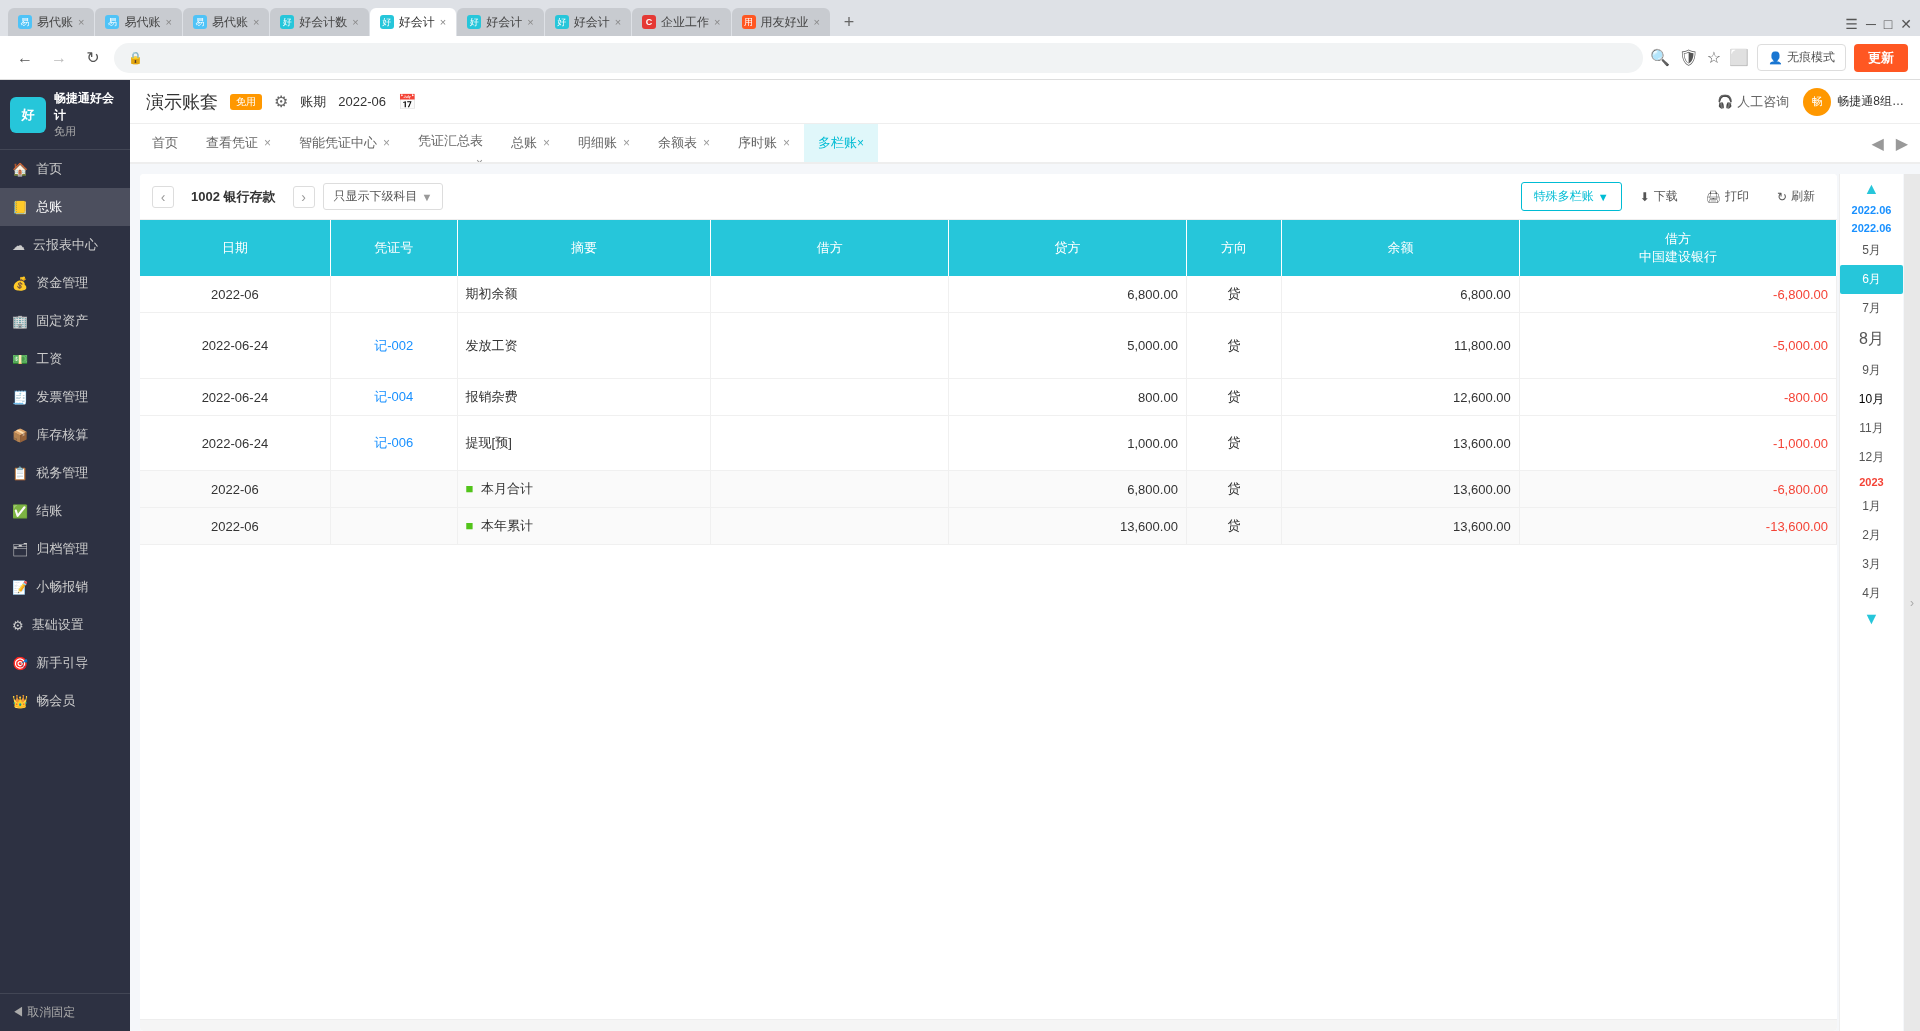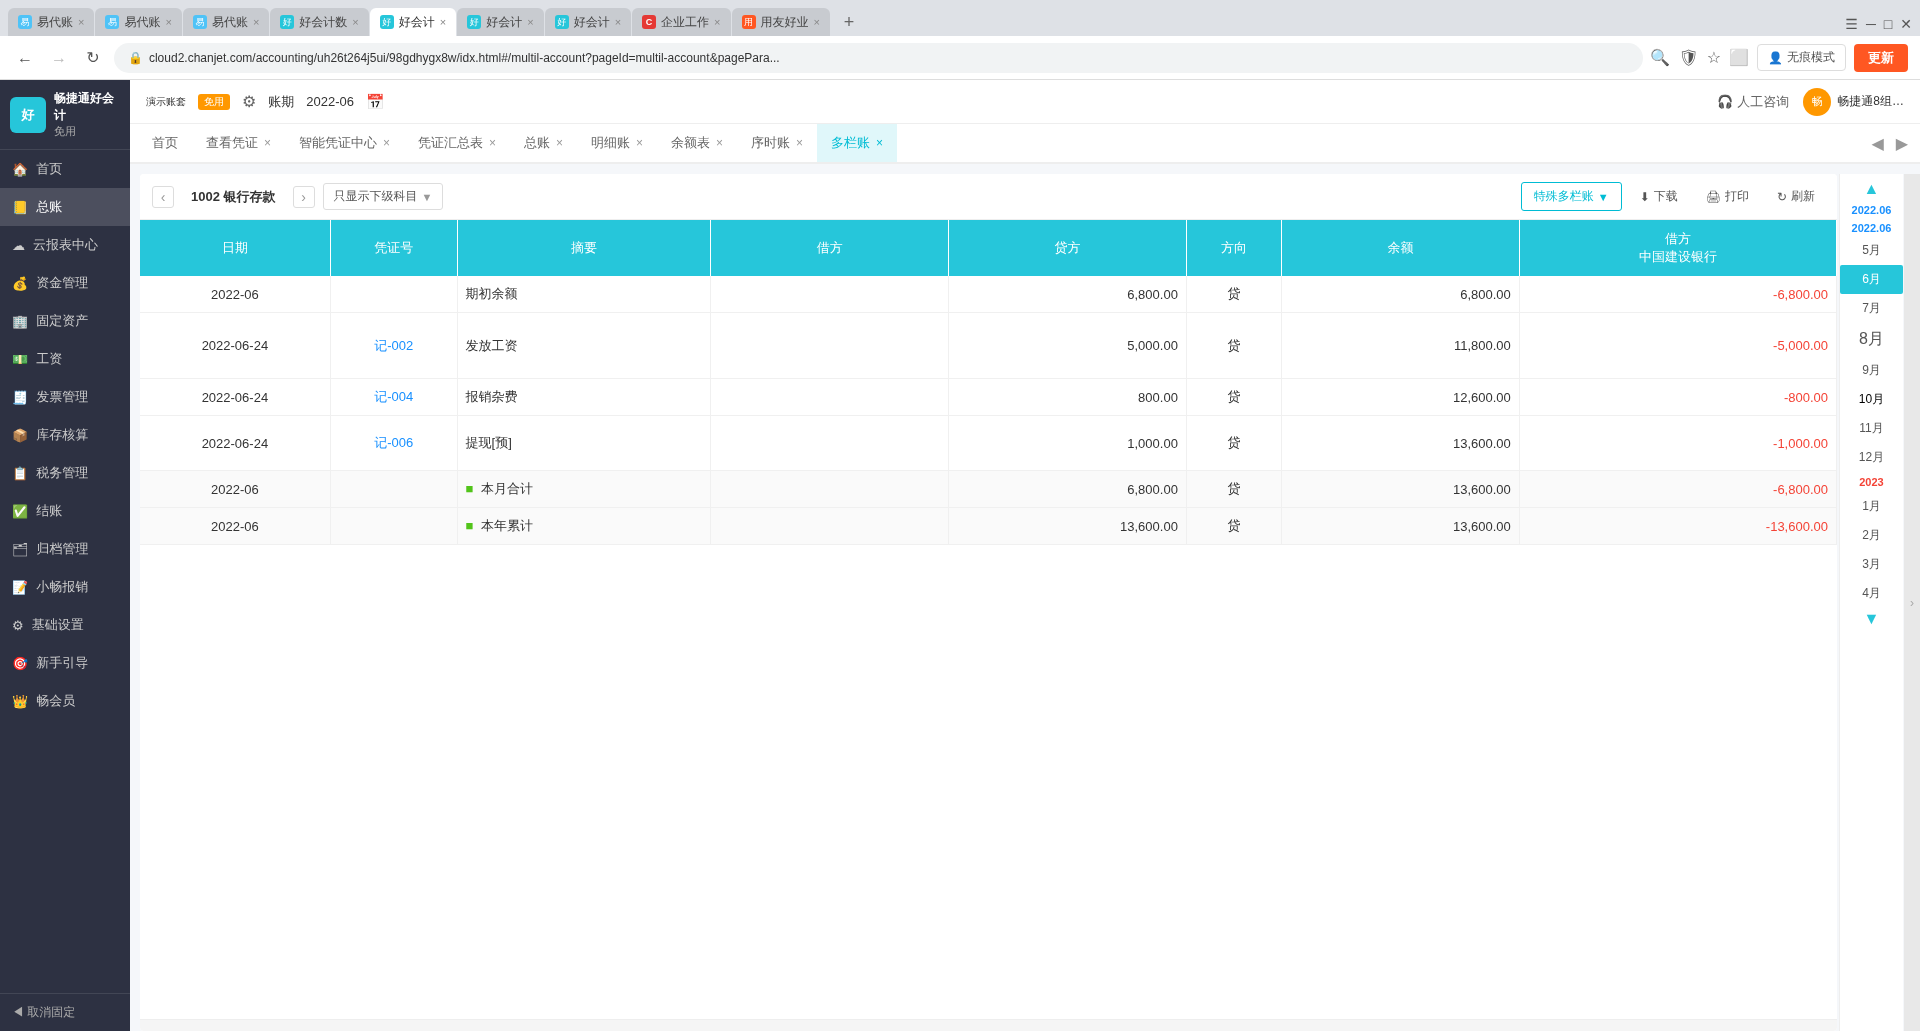--- a/index.html
+++ b/index.html
@@ -71,21 +71,20 @@
     <span style="color:#555;cursor:pointer;font-size:14px;">✕</span>
   </div>
 </div>
 
 <div style="background:#fff;height:44px;display:flex;align-items:center;padding:0 12px;gap:8px;border-bottom:1px solid #ddd;">
   <span style="width:26px;height:26px;display:flex;align-items:center;justify-content:center;color:#555;font-size:16px;border-radius:50%;cursor:pointer;">←</span>
   <span style="width:26px;height:26px;display:flex;align-items:center;justify-content:center;color:#bbb;font-size:16px;border-radius:50%;cursor:pointer;">→</span>
   <span style="width:26px;height:26px;display:flex;align-items:center;justify-content:center;color:#555;font-size:16px;border-radius:50%;cursor:pointer;">↻</span>
   <div style="flex:1;height:30px;background:#f1f3f4;border-radius:15px;display:flex;align-items:center;padding:0 14px;font-size:12px;color:#333;cursor:text;">
     <span style="margin-right:6px;color:#555;">🔒</span>
-    <span>cloud2.chanjet.com/accounting/uh26t264j5ui/98gdhygx8w/idx.html#/multil-account?pageId=multil-account&amp;pagePara...</span>
   </div>
   <span style="color:#555;cursor:pointer;font-size:16px;">🔍</span>
   <span style="color:#555;font-size:16px;">🛡</span>
   <span style="color:#555;cursor:pointer;font-size:16px;">☆</span>
   <span style="color:#555;cursor:pointer;font-size:16px;">⬜</span>
   <div style="display:flex;align-items:center;gap:4px;padding:4px 10px;border:1px solid #ddd;border-radius:4px;font-size:12px;color:#555;cursor:pointer;">
     <span>👤</span>
     <span>无痕模式</span>
   </div>
   <div style="background:#ff5722;color:#fff;padding:5px 14px;border-radius:4px;font-size:13px;font-weight:bold;cursor:pointer;">更新</div>
@@ -164,21 +163,21 @@
     </div>
     <div style="flex:1;"></div>
     <div style="display:flex;align-items:center;gap:6px;padding:10px 12px;cursor:pointer;color:#aaa;font-size:12px;border-top:1px solid rgba(255,255,255,0.1);">
       <span>◀ 取消固定</span>
     </div>
   </div>
 
   <div style="flex:1;display:flex;flex-direction:column;overflow:hidden;">
 
     <div style="background:#fff;height:44px;display:flex;align-items:center;padding:0 16px;gap:12px;border-bottom:1px solid #eee;">
-      <span style="font-size:10px;color:#333;">演示账套</span>
+      <span style="font-size:18px;color:#333;">演示账套</span>
       <div style="background:#ff9800;color:#fff;font-size:10px;padding:1px 6px;border-radius:3px;">免用</div>
       <span style="color:#666;cursor:pointer;font-size:16px;">⚙</span>
       <span style="font-size:13px;color:#333;">账期</span>
       <span style="font-size:13px;color:#333;cursor:pointer;display:flex;align-items:center;gap:4px;">2022-06</span>
       <span style="color:#666;cursor:pointer;font-size:15px;">📅</span>
       <div style="margin-left:auto;display:flex;align-items:center;gap:14px;">
         <div style="display:flex;align-items:center;gap:4px;color:#666;font-size:13px;cursor:pointer;">
           <span>🎧</span>
           <span>人工咨询</span>
         </div>
@@ -194,41 +193,41 @@
         <span>首页</span>
       </div>
       <div style="padding:8px 14px;font-size:13px;color:#666;cursor:pointer;display:flex;align-items:center;gap:6px;white-space:nowrap;border-bottom:2px solid transparent;margin-bottom:-2px;height:40px;">
         <span>查看凭证</span>
         <span style="font-size:12px;color:#999;">×</span>
       </div>
       <div style="padding:8px 14px;font-size:13px;color:#666;cursor:pointer;display:flex;align-items:center;gap:6px;white-space:nowrap;border-bottom:2px solid transparent;margin-bottom:-2px;height:40px;">
         <span>智能凭证中心</span>
         <span style="font-size:12px;color:#999;">×</span>
       </div>
-      <div style="padding:8px 14px;font-size:13px;color:#666;cursor:pointer;display:flex;align-items:center;gap:6px;white-space:nowrap;border-bottom:2px solid transparent;margin-bottom:-2px;height:40px;">
+      <div style="padding:8px 14px;font-size:13px;color:#666;cursor:pointer;display:flex;align-items:flex-end;gap:6px;white-space:nowrap;border-bottom:2px solid transparent;margin-bottom:-2px;height:40px;flex-direction:column;">
         <span>凭证汇总表</span>
         <span style="font-size:12px;color:#999;">×</span>
       </div>
       <div style="padding:8px 14px;font-size:13px;color:#666;cursor:pointer;display:flex;align-items:center;gap:6px;white-space:nowrap;border-bottom:2px solid transparent;margin-bottom:-2px;height:40px;">
         <span>总账</span>
         <span style="font-size:12px;color:#999;">×</span>
       </div>
       <div style="padding:8px 14px;font-size:13px;color:#666;cursor:pointer;display:flex;align-items:center;gap:6px;white-space:nowrap;border-bottom:2px solid transparent;margin-bottom:-2px;height:40px;">
         <span>明细账</span>
         <span style="font-size:12px;color:#999;">×</span>
       </div>
       <div style="padding:8px 14px;font-size:13px;color:#666;cursor:pointer;display:flex;align-items:center;gap:6px;white-space:nowrap;border-bottom:2px solid transparent;margin-bottom:-2px;height:40px;">
         <span>余额表</span>
         <span style="font-size:12px;color:#999;">×</span>
       </div>
       <div style="padding:8px 14px;font-size:13px;color:#666;cursor:pointer;display:flex;align-items:center;gap:6px;white-space:nowrap;border-bottom:2px solid transparent;margin-bottom:-2px;height:40px;">
         <span>序时账</span>
         <span style="font-size:12px;color:#999;">×</span>
       </div>
-      <div style="padding:5px 14px;font-size:13px;color:#00bcd4;cursor:pointer;display:flex;align-items:center;gap:6px;white-space:nowrap;border-bottom:2px solid #00bcd4;margin-bottom:-2px;height:40px;background:#e0f7fa;">
+      <div style="padding:5px 14px;font-size:13px;color:#00bcd4;cursor:pointer;display:flex;align-items:center;white-space:nowrap;border-bottom:2px solid #00bcd4;margin-bottom:-2px;height:40px;background:#e0f7fa;">
         <span>多栏账</span>
         <span style="font-size:12px;color:#00bcd4;">×</span>
       </div>
       <div style="margin-left:auto;display:flex;gap:4px;">
         <span style="color:#999;cursor:pointer;font-size:16px;padding:4px;">◀</span>
         <span style="color:#999;cursor:pointer;font-size:16px;padding:4px;">▶</span>
       </div>
     </div>
 
     <div style="flex:1;display:flex;overflow:hidden;background:#f5f7fa;padding:10px 0 0 10px;">

